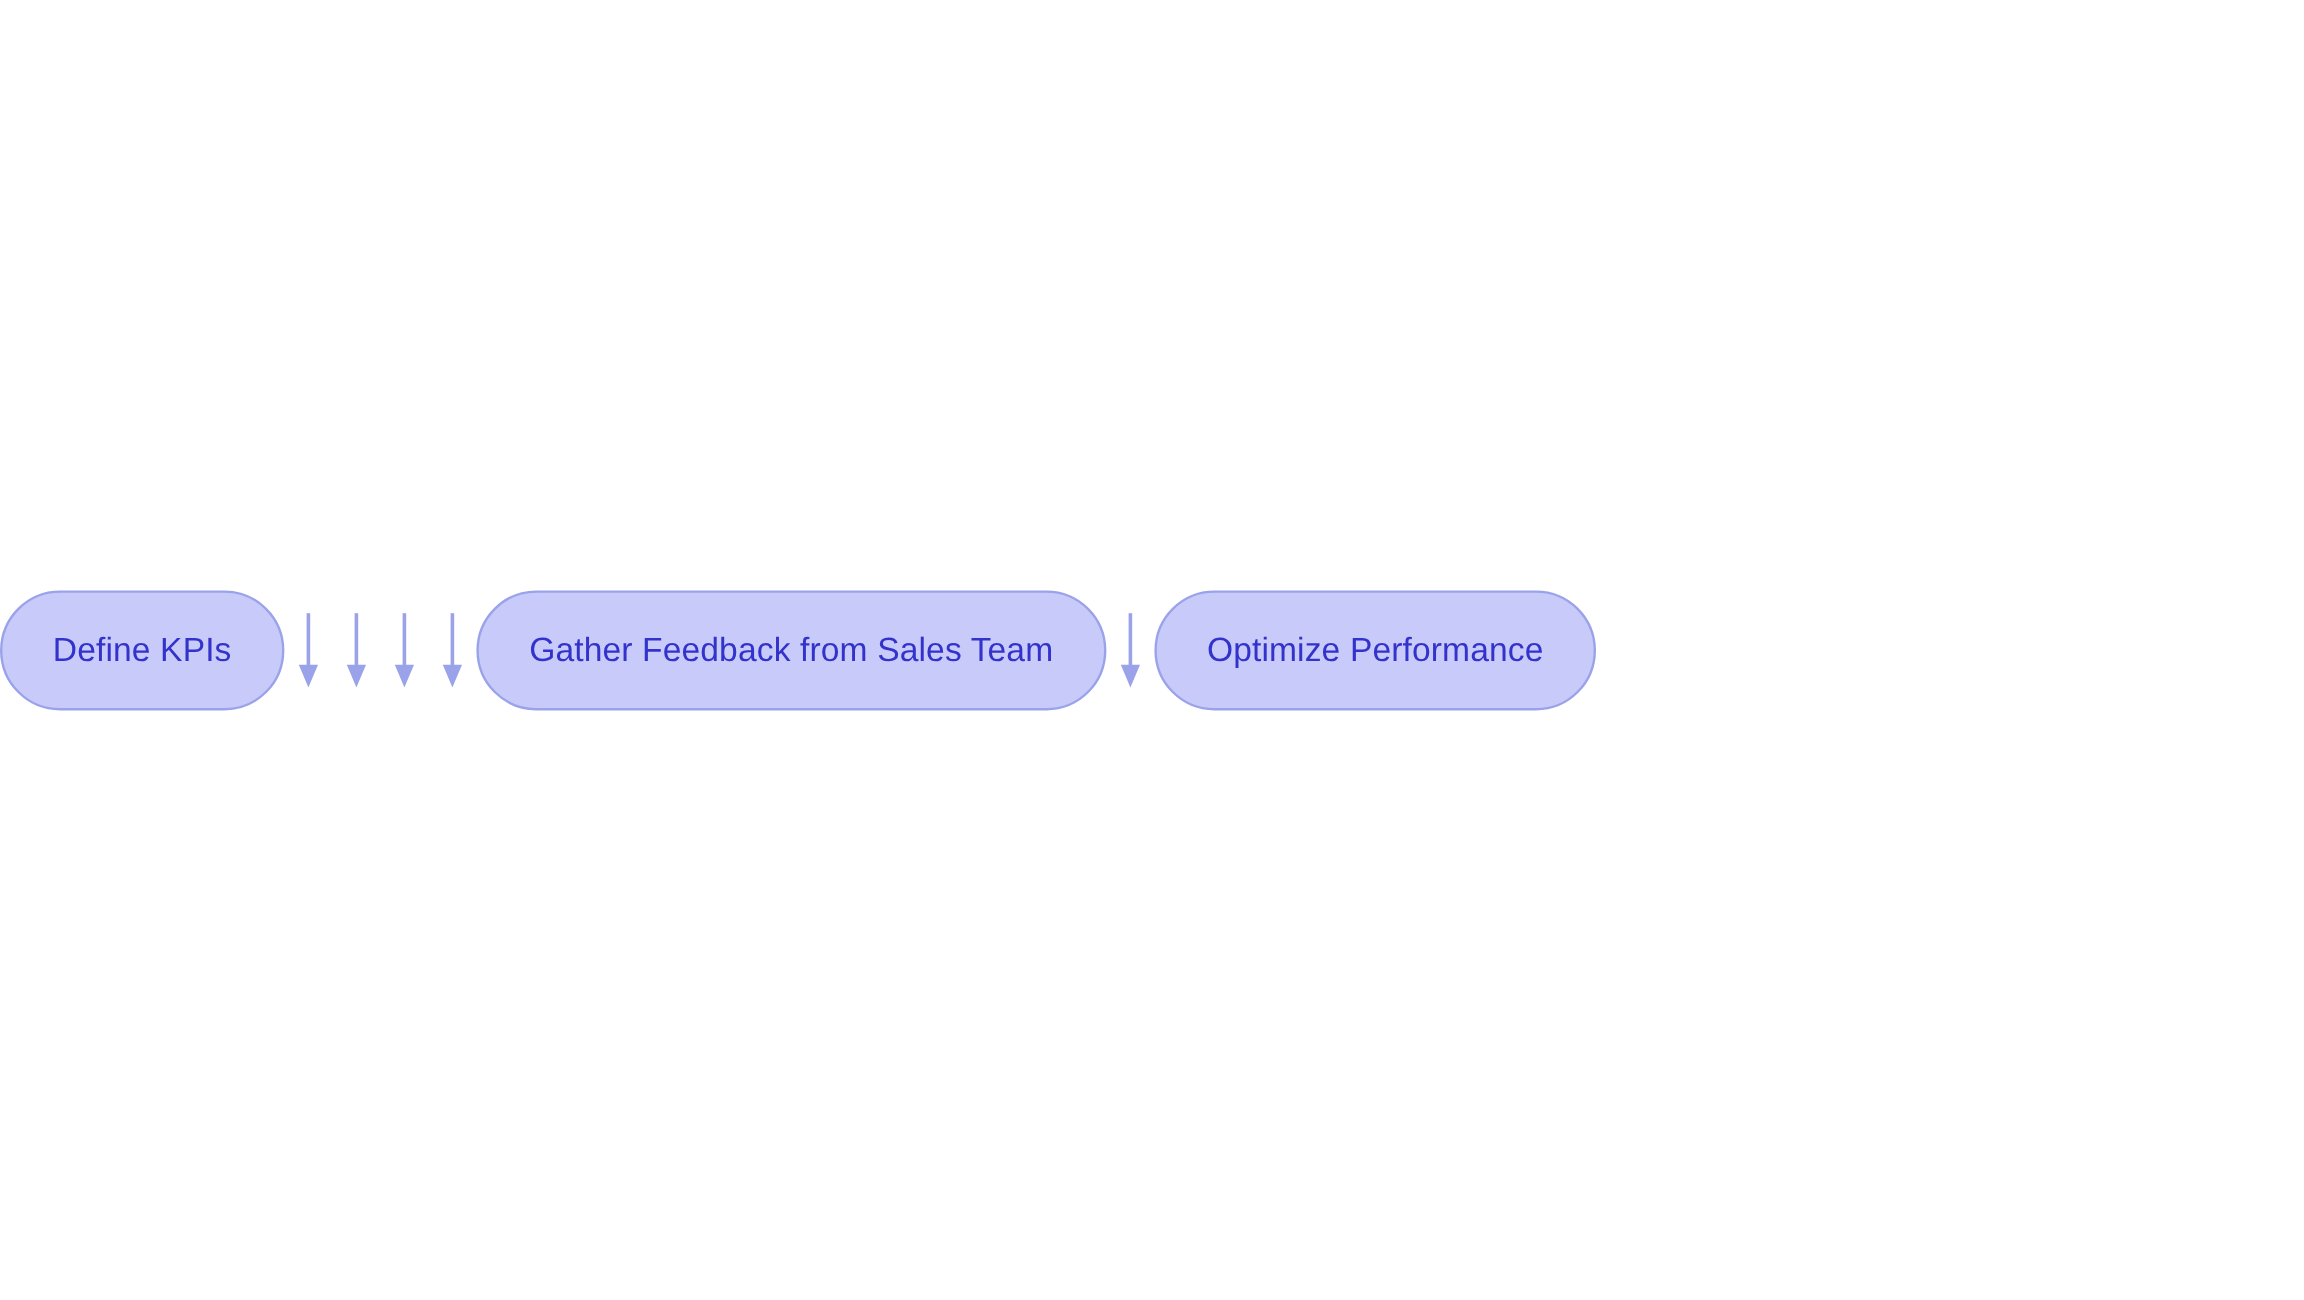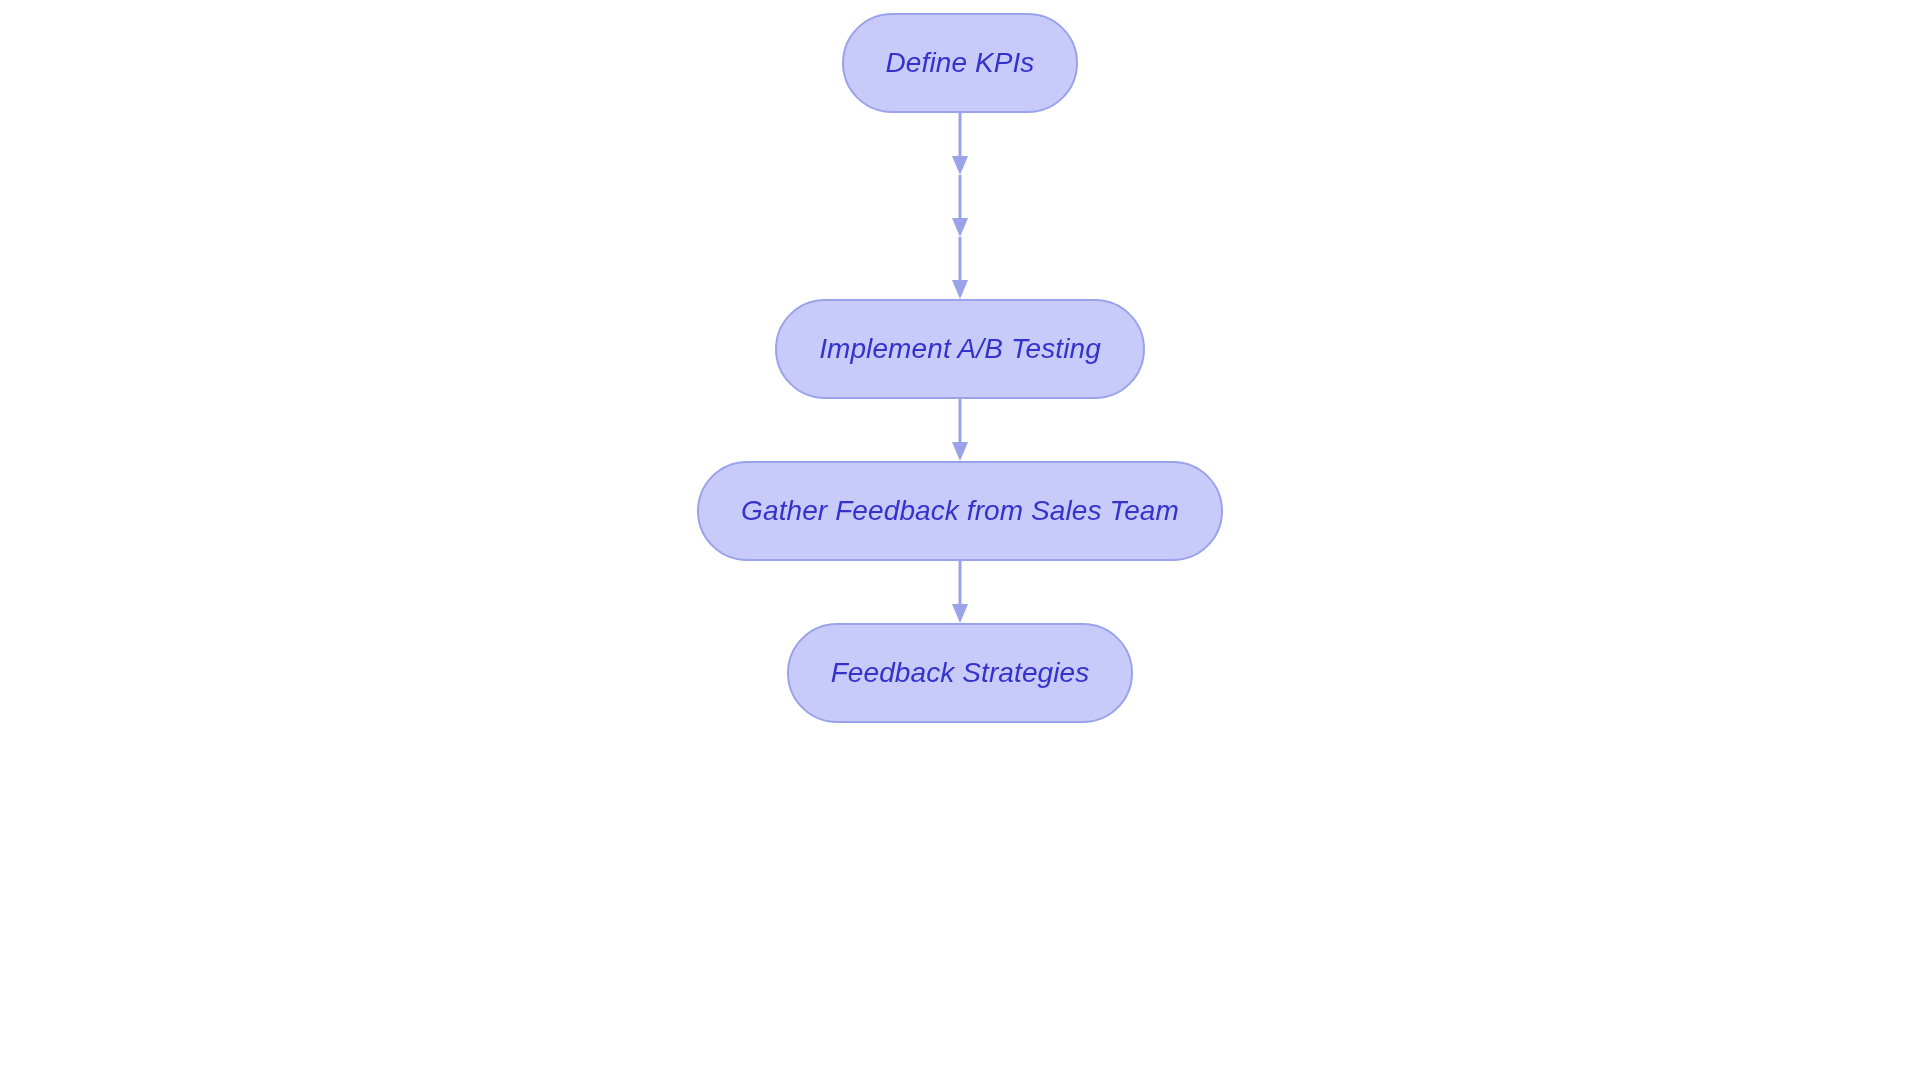--- a/index.html
+++ b/index.html
@@ -21,24 +21,23 @@
     background: #ffffff;
   }
 
   .flow-column {
     position: absolute;
     left: 0;
     top: 0;
     width: 1920px;
     height: 1083px;
     display: flex;
-    flex-direction: column;
+    flex-direction: row;
     align-items: center;
     justify-content: flex-start;
-    font-style: italic;
   }
 
   .node {
     box-sizing: border-box;
     height: 100px;
     border-radius: 50px;
     background: #c8cbfa;
     border: 2px solid #9aa3ea;
     display: flex;
     align-items: center;
@@ -110,40 +109,37 @@
     </div>
 
 
     <div class="connector">
       <svg viewBox="0 0 40 62" xmlns="http://www.w3.org/2000/svg" aria-hidden="true">
         <line class="conn-line" x1="20" y1="0" x2="20" y2="44"></line>
         <polygon class="conn-head" points="12,43 28,43 20,62"></polygon>
       </svg>
     </div>
 
-    <div class="node">
-      <span class="node-label">Implement A/B Testing</span>
-    </div>
 
     <div class="connector">
       <svg viewBox="0 0 40 62" xmlns="http://www.w3.org/2000/svg" aria-hidden="true">
         <line class="conn-line" x1="20" y1="0" x2="20" y2="44"></line>
         <polygon class="conn-head" points="12,43 28,43 20,62"></polygon>
       </svg>
     </div>
 
     <div class="node">
       <span class="node-label">Gather Feedback from Sales Team</span>
     </div>
 
     <div class="connector">
       <svg viewBox="0 0 40 62" xmlns="http://www.w3.org/2000/svg" aria-hidden="true">
         <line class="conn-line" x1="20" y1="0" x2="20" y2="44"></line>
         <polygon class="conn-head" points="12,43 28,43 20,62"></polygon>
       </svg>
     </div>
 
     <div class="node">
-      <span class="node-label">Feedback Strategies</span>
+      <span class="node-label">Optimize Performance</span>
     </div>
 
   </div>
 </div>
 
 </body></html>

